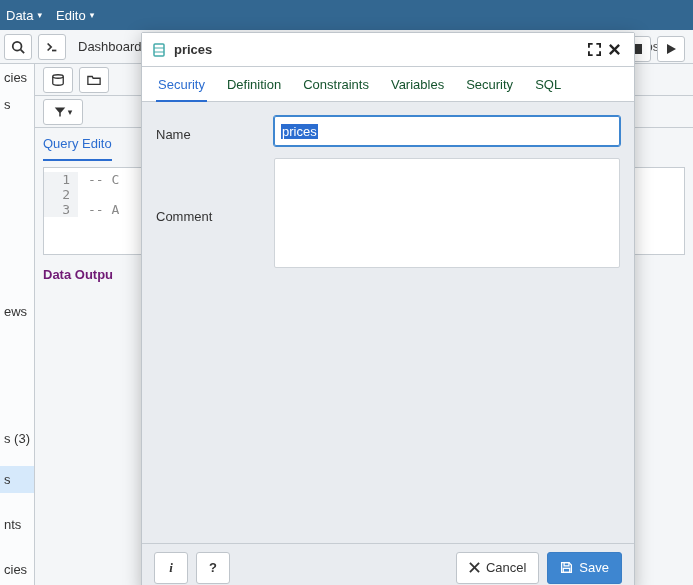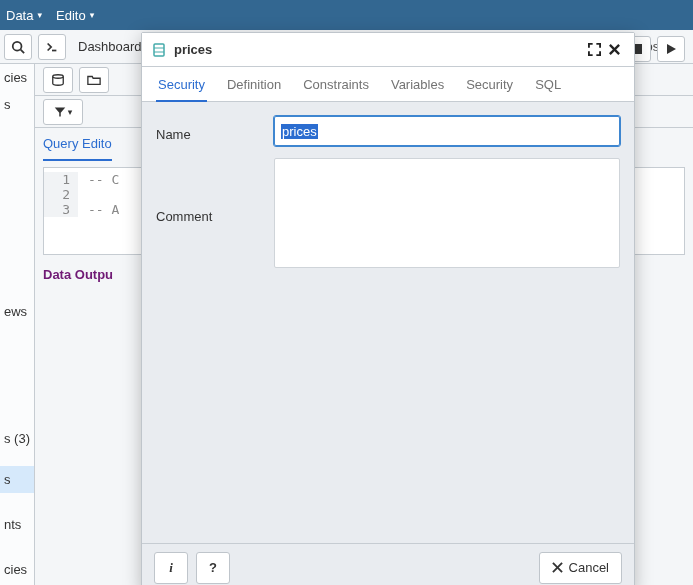--- a/index.html
+++ b/index.html
@@ -90,21 +90,21 @@
     height:34px;display:flex;align-items:center;padding:0 10px;background:#fff;
     border-bottom:1px solid var(--border);
   }
   .modal-header .ticon{width:14px;height:14px;margin-right:8px;display:inline-flex;align-items:center;justify-content:center;}
   .modal-header .title{font-weight:600;}
   .modal-header .spacer{flex:1;}
   .modal-header .hicon{width:20px;height:20px;display:flex;align-items:center;justify-content:center;cursor:pointer;color:#222;}
   .modal-tabs{
     display:flex;gap:18px;padding:0 14px;background:#fff;border-bottom:1px solid var(--border);
   }
-  .modal-tabs .mtab{padding:10px 2px 8px;color:#737373;cursor:pointer;}
+  .modal-tabs .mtab{padding:10px 2px 8px;color:#14532d;cursor:pointer;}
   .modal-tabs .mtab.active{color:var(--tab-active);border-bottom:2px solid var(--tab-active);margin-bottom:-1px;}
 
   .modal-body{flex:1;padding:14px;display:flex;flex-direction:column;gap:12px;}
   .form-row{display:flex;align-items:center;gap:10px;}
   .form-row label{width:108px;padding-top:6px;color:#333;}
   .name-input{
     flex:1;height:30px;border:1px solid var(--accent);outline:1px solid var(--accent);
     border-radius:2px;padding:0 6px;background:#fff;font-size:13px;
     display:flex;align-items:center;
   }
@@ -292,14 +292,22 @@
       <span style="font-weight:bold;">?</span>
     </div>
     <span class="spacer"></span>
     <div class="fbtn">
       <svg width="11" height="11" viewBox="0 0 12 12">
           <line x1="1" y1="1" x2="11" y2="11" stroke="#333" stroke-width="2"></line>
           <line x1="11" y1="1" x2="1" y2="11" stroke="#333" stroke-width="2"></line>
         </svg>
       <span>Cancel</span>
     </div>
+    <div class="fbtn save">
+      <svg width="13" height="13" viewBox="0 0 16 16">
+          <path d="M2 2h9l3 3v9H2z" fill="none" stroke="#fff" stroke-width="1.6"></path>
+          <rect x="5" y="2" width="6" height="4" fill="none" stroke="#fff" stroke-width="1.6"></rect>
+          <rect x="4" y="9" width="8" height="5" fill="none" stroke="#fff" stroke-width="1.6"></rect>
+        </svg>
+      <span>Save</span>
+    </div>
   </div>
 </div>
 
 </body></html>

